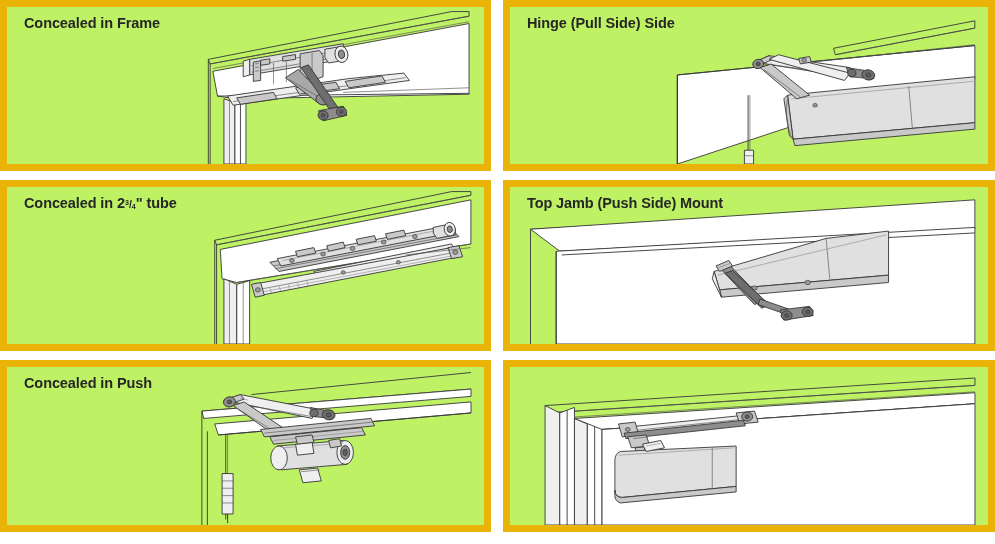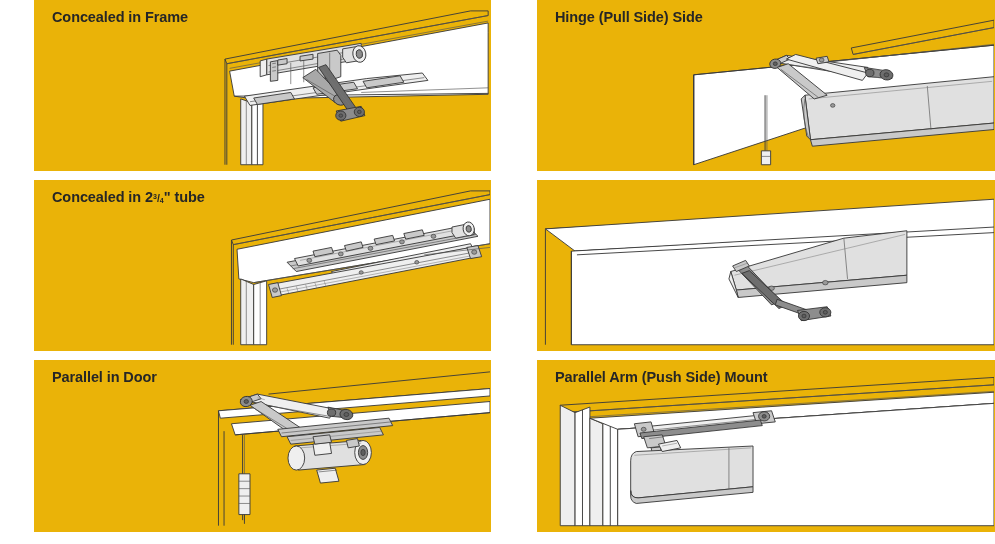--- a/index.html
+++ b/index.html
@@ -18,25 +18,24 @@
     height: 544px;
     display: grid;
     grid-template-columns: 491px 492px;
     grid-template-rows: 171px 171px 172px;
     column-gap: 12px;
     row-gap: 9px;
     box-sizing: border-box;
   }
   .panel {
     position: relative;
-    border: 1px solid #eab308;
-    background: #eab308;
+    border: 7px solid #eab308;
+    background: #bef264;
     box-sizing: border-box;
     overflow: hidden;
-    margin-left: 34px;
   }
   .panel-title {
     position: absolute;
     top: 8px;
     left: 17px;
     font-size: 14.5px;
     font-weight: bold;
     color: #262626;
     letter-spacing: -0.1px;
     white-space: nowrap;
@@ -256,20 +255,21 @@
       <path class="ln-hair" d="M302 104 L304 110"></path>
       <path class="ln-hair" d="M312 102 L314 108"></path>
       <ellipse class="dot" cx="352" cy="93" rx="2.2" ry="1.9"></ellipse>
       <ellipse class="dot" cx="412" cy="82" rx="2.2" ry="1.9"></ellipse>
 
       <path class="ln-thin" d="M420 74 L491 66"></path>
     </svg>
   </div>
 
   <div class="panel">
+    <div class="panel-title">Top Jamb (Push Side) Mount</div>
     <svg class="art" viewBox="0 0 492 171">
 
       <path class="ln" d="M8 46 L492 16 L492 22 L10 52 Z" fill="#ffffff" opacity="0"></path>
       <path class="ln" d="M8 46 L340 28"></path>
       <path class="ln" d="M8 46 L8 171"></path>
 
       <path class="face-w" d="M8 46 L492 14 L492 46 L40 70 Z" fill="#ffffff"></path>
       <path class="ln" d="M40 70 L492 46"></path>
 
       <path class="face-w" d="M36 70 L492 44 L492 171 L36 171 Z" fill="#ffffff"></path>
@@ -296,21 +296,21 @@
       <ellipse class="face-kk" cx="310" cy="136" rx="6" ry="5"></ellipse>
       <ellipse class="dot-d" cx="287" cy="140" rx="2.2" ry="2"></ellipse>
       <ellipse class="dot-d" cx="310" cy="136" rx="2.2" ry="2"></ellipse>
 
       <path class="face-d" d="M210 86 L224 80 L228 86 L214 92 Z"></path>
       <path class="ln-hair" d="M212 88 L226 83"></path>
     </svg>
   </div>
 
   <div class="panel">
-    <div class="panel-title">Parallel in Door</div>
+    <div class="panel-title">Concealed in Push</div>
     <svg class="art" viewBox="0 0 491 172">
 
       <path class="ln" d="M252 30 L491 6"></path>
       <path class="ln" d="M198 48 L491 24"></path>
       <path class="ln-thin" d="M200 54 L491 31"></path>
 
       <path class="face-w" d="M198 48 L491 24 L491 32 L200 56 Z" fill="#ffffff"></path>
 
       <path class="ln" d="M198 48 L198 172"></path>
 
@@ -361,21 +361,20 @@
       <path class="ln-thin" d="M220 132 L232 132"></path>
       <path class="ln-thin" d="M220 140 L232 140"></path>
       <path class="ln-thin" d="M220 148 L232 148"></path>
       <path class="ln" d="M226 160 L226 170"></path>
 
       <path class="ln" d="M204 70 L204 172"></path>
     </svg>
   </div>
 
   <div class="panel">
-    <div class="panel-title">Parallel Arm (Push Side) Mount</div>
     <svg class="art" viewBox="0 0 492 172">
 
       <path class="ln" d="M24 42 L492 12 L492 20 L26 50 Z" fill="#ffffff"></path>
       <path class="ln-thin" d="M26 50 L492 20"></path>
       <path class="ln-thin" d="M30 56 L492 27"></path>
 
       <path class="face-l" d="M24 42 L40 50 L40 172 L24 172 Z"></path>
       <path class="face-w" d="M40 50 L56 44 L56 172 L40 172 Z" fill="#ffffff"></path>
       <path class="face-l" d="M56 56 L70 62 L70 172 L56 172 Z"></path>
       <path class="face-w" d="M70 62 L86 56 L86 172 L70 172 Z" fill="#ffffff"></path>

